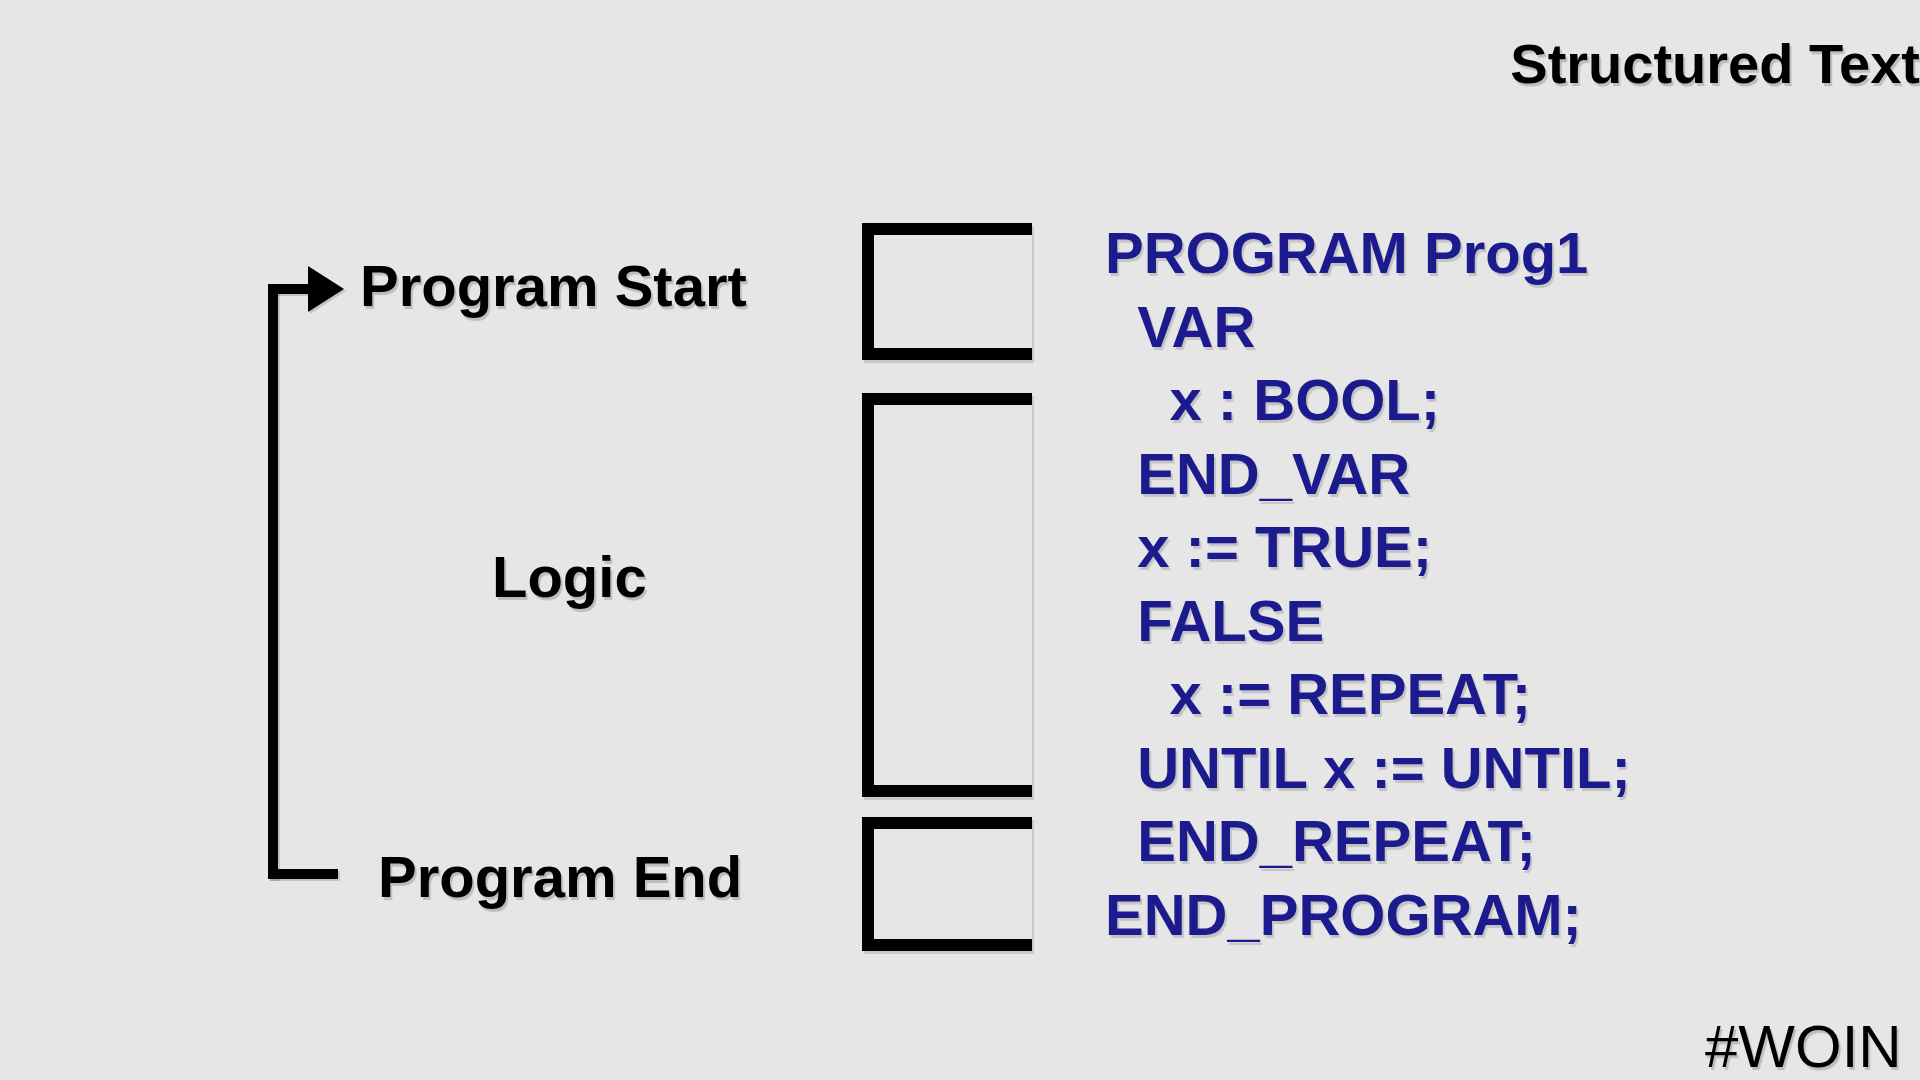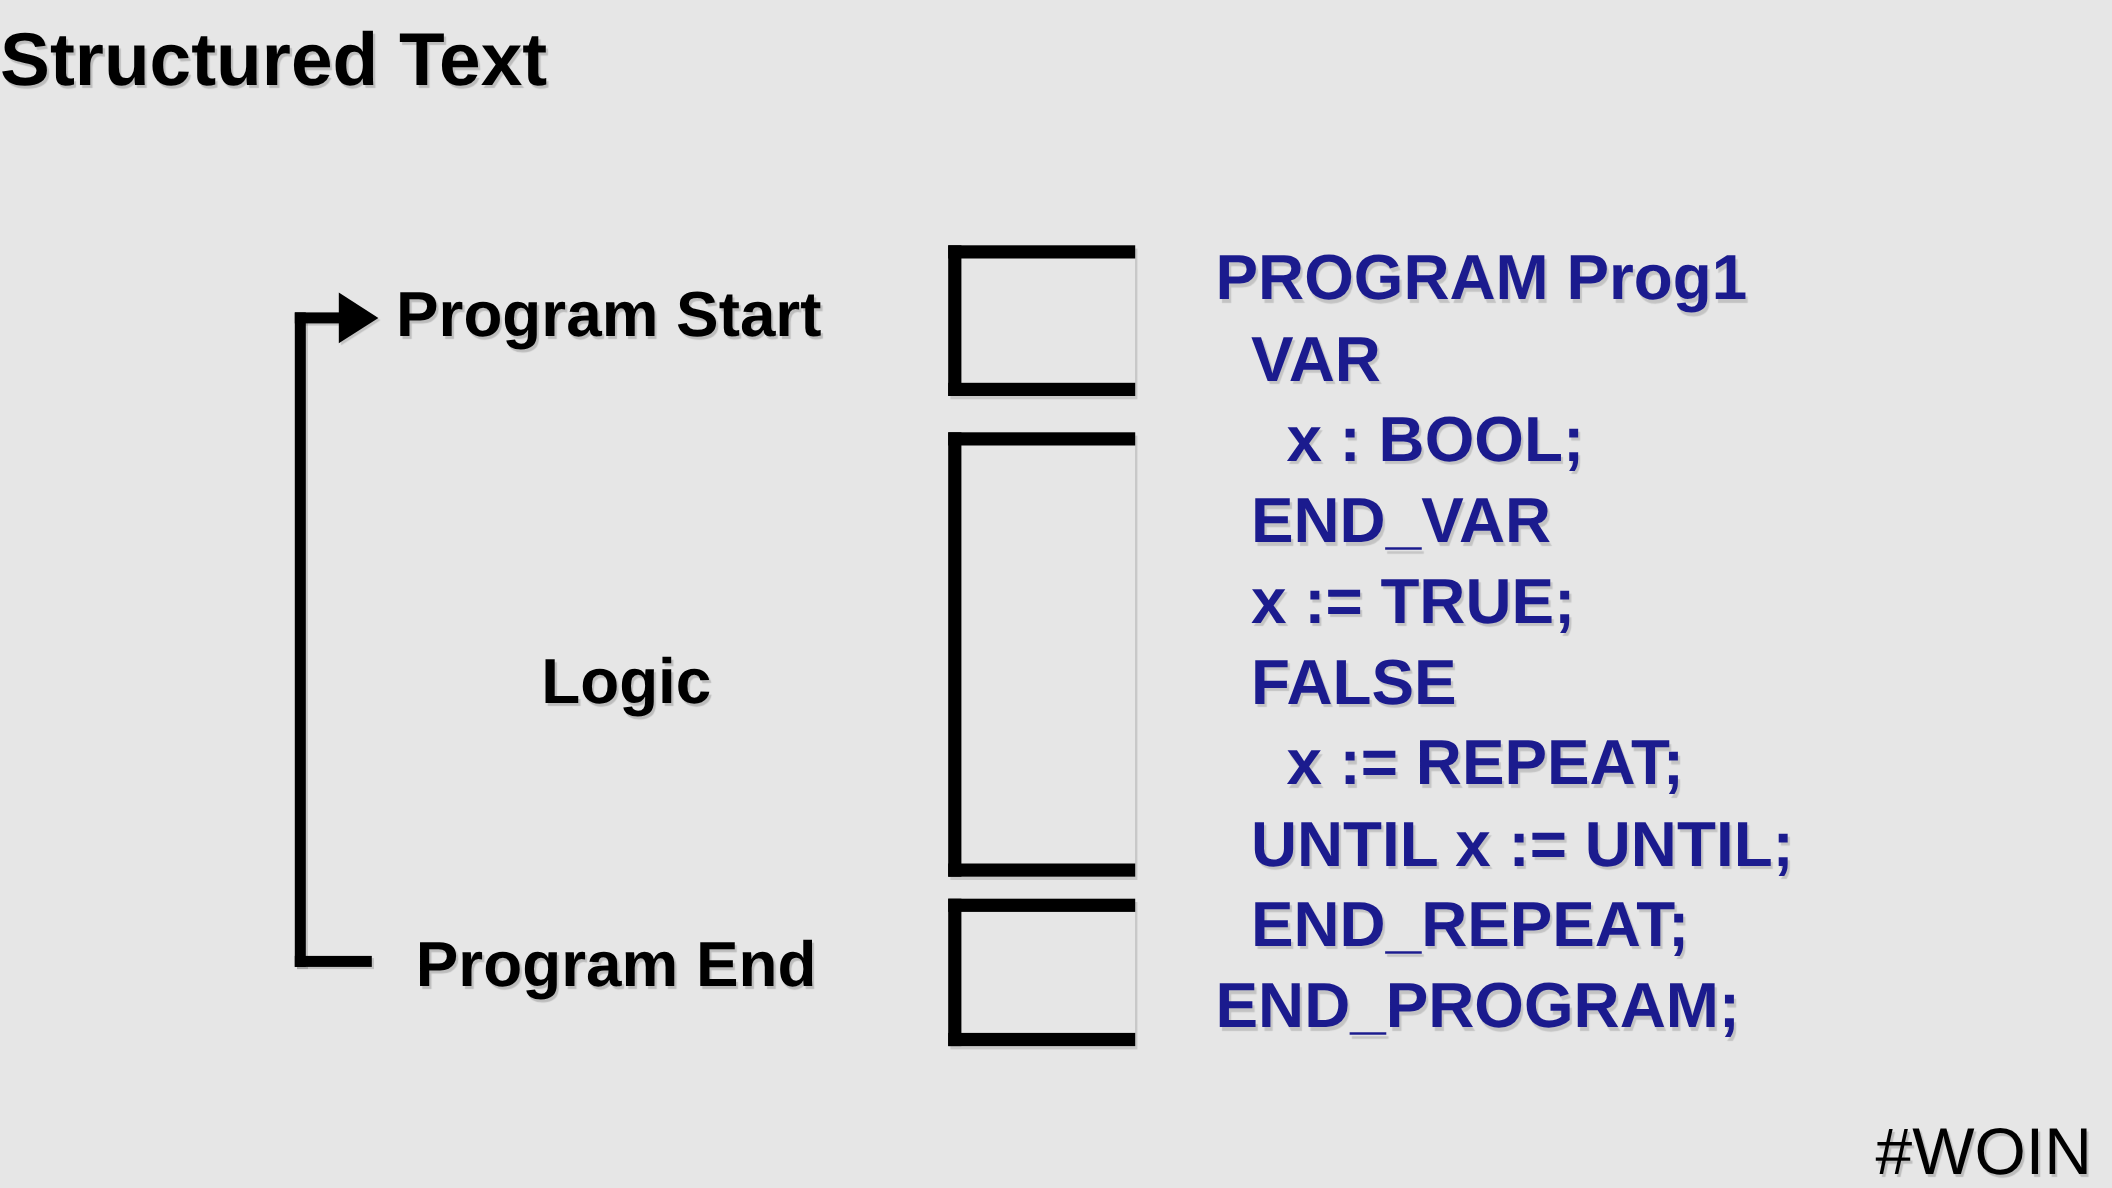--- a/index.html
+++ b/index.html
@@ -13,24 +13,24 @@
     font-family: "Liberation Sans", sans-serif;
     width: 1920px; height: 1080px; overflow: hidden;
   }
   .stage {
     position: relative;
     width: 1920px; height: 1080px;
     background: var(--background);
   }
   .title {
     position: absolute;
-    left: 0; right: 0; top: 4px;
+    left: 0; right: 0; top: 14px;
     margin: 0;
-    text-align: left;
-    font-size: 68px;
+    text-align: right;
+    font-size: 56px;
     line-height: 100px;
     font-weight: bold;
     color: var(--ink);
     text-shadow: 2px 3px 1px rgba(0,0,0,0.18);
   }
   
   .vline {
     position: absolute;
     left: 268px; top: 284px;
     width: 10px; height: 595px;
@@ -64,21 +64,21 @@
   .label {
     position: absolute;
     font-size: 58px;
     line-height: 68px;
     font-weight: bold;
     color: var(--ink);
     white-space: nowrap;
     text-shadow: 2px 3px 1px rgba(0,0,0,0.18);
   }
   .label-start { left: 360px; top: 252px; }
-  .label-logic { left: 492px; top: 586px; }
+  .label-logic { left: 492px; top: 543px; }
   .label-end   { left: 378px; top: 843px; }
   
   .bracket {
     position: absolute;
     left: 862px;
     width: 170px;
     box-sizing: border-box;
     border-left: 12px solid var(--ink);
     border-top: 12px solid var(--ink);
     border-bottom: 12px solid var(--ink);

